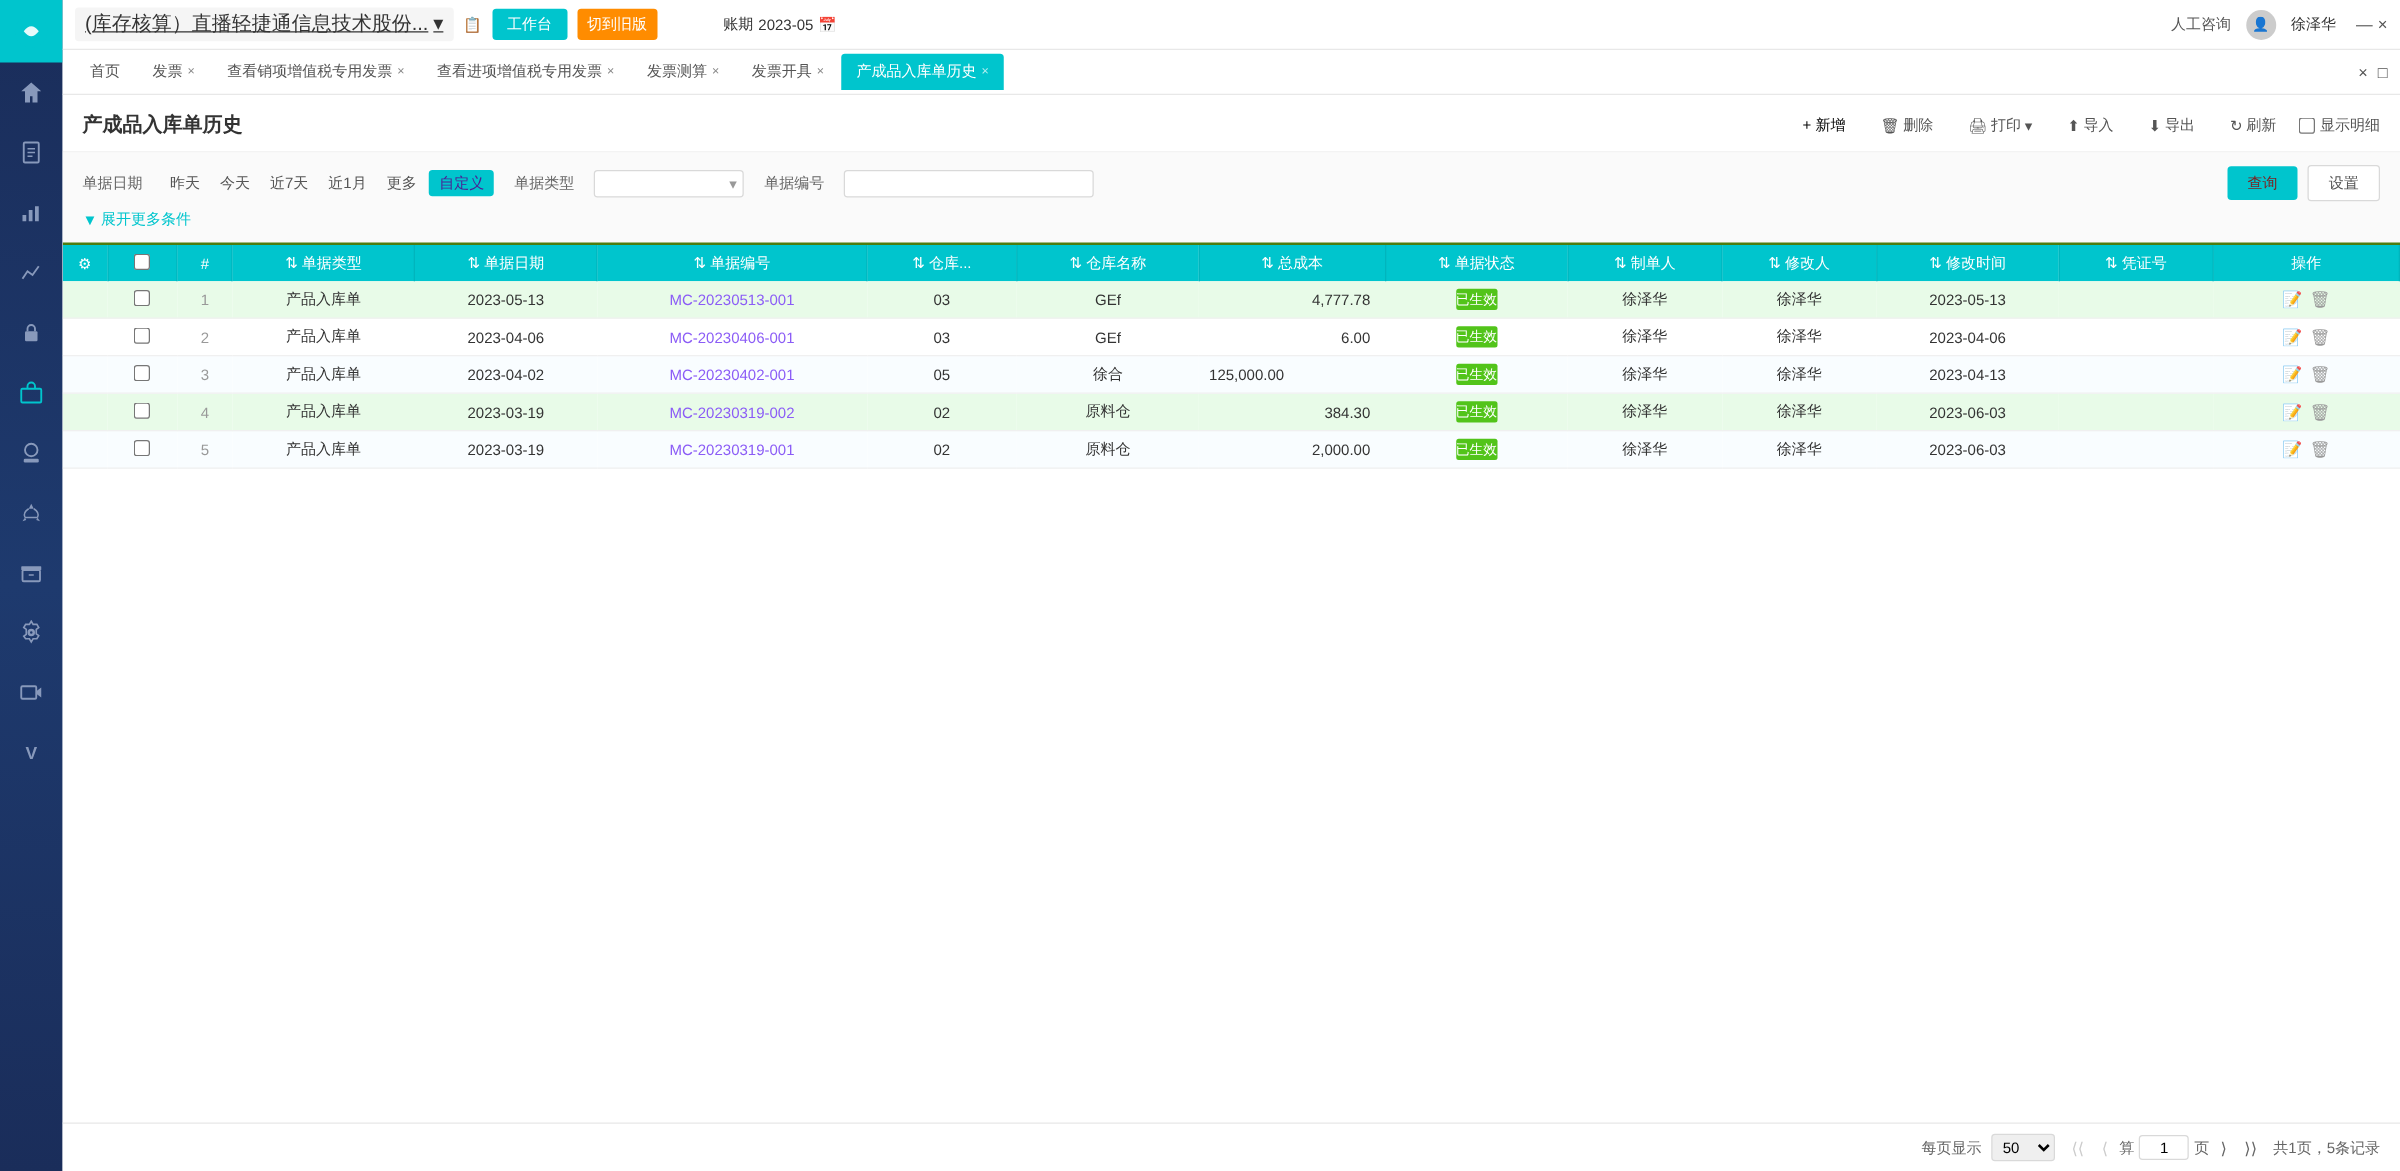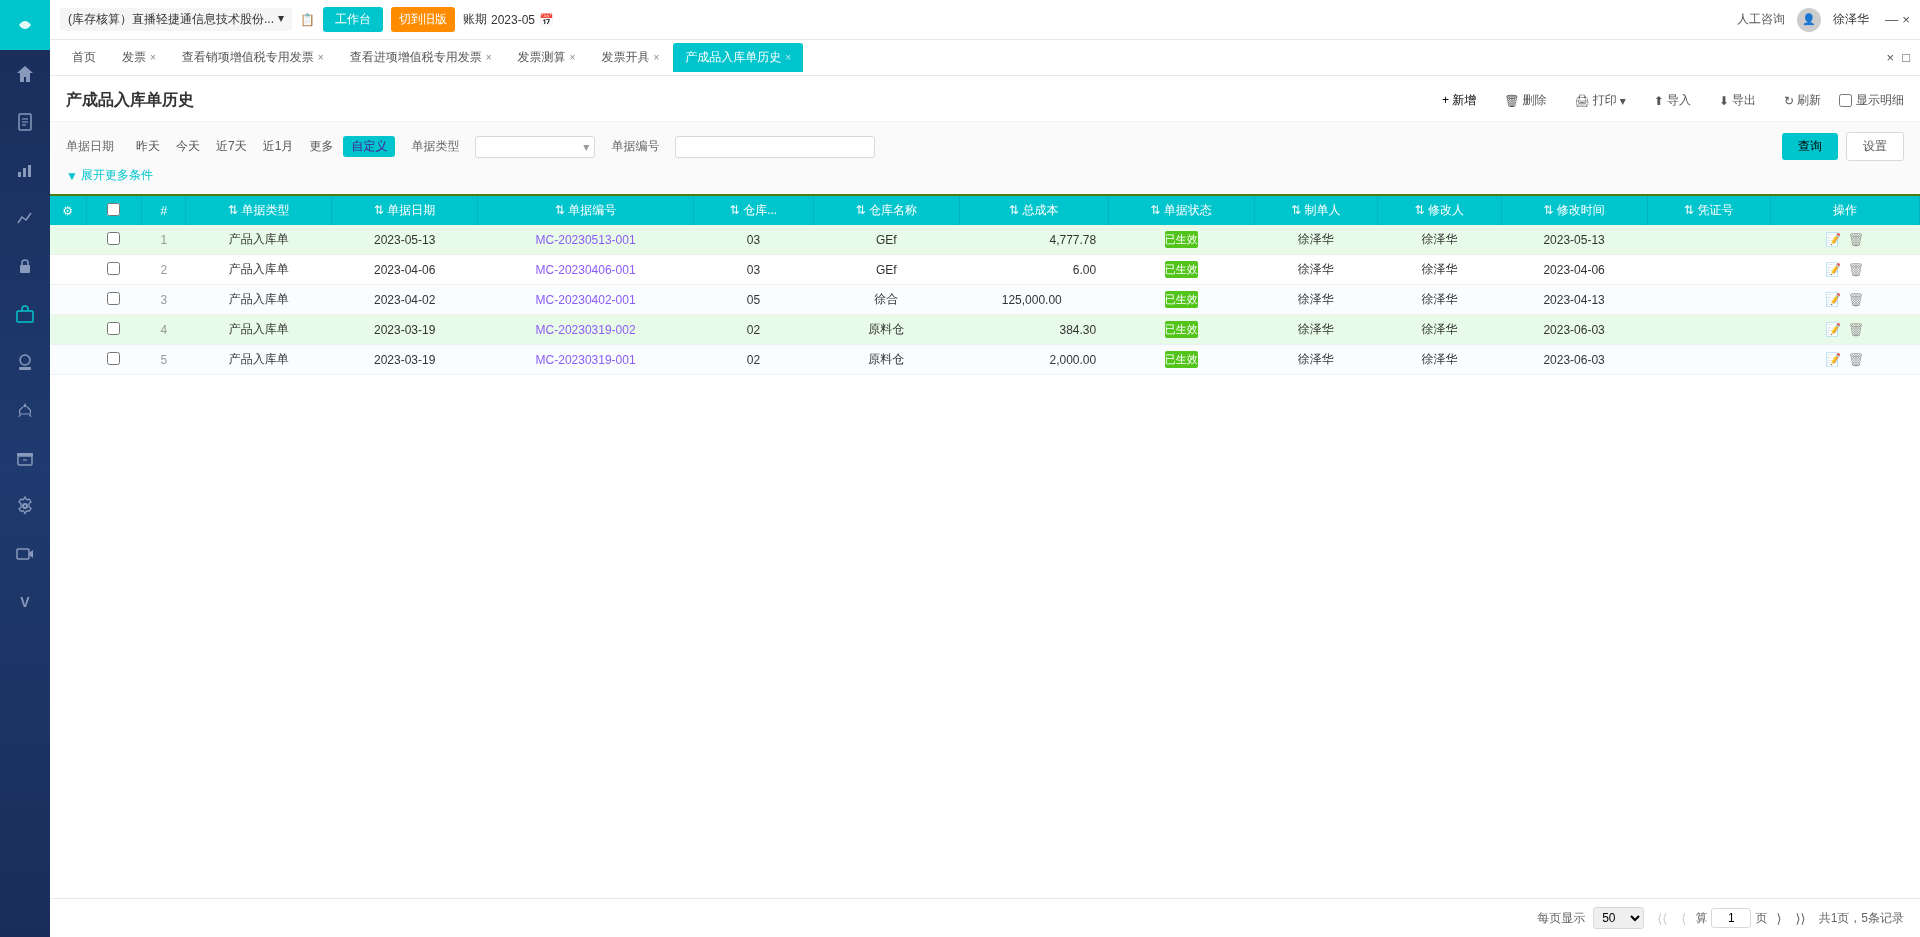--- a/index.html
+++ b/index.html
@@ -10,24 +10,24 @@
     .sidebar-logo { width: 50px; height: 50px; background: #00c5cd; display: flex; align-items: center; justify-content: center; color: white; font-size: 20px; }
     .sidebar-item { width: 50px; height: 48px; display: flex; align-items: center; justify-content: center; color: #8899bb; cursor: pointer; position: relative; }
     .sidebar-item:hover, .sidebar-item.active { color: #00c5cd; }
     .sidebar-item svg { width: 20px; height: 20px; }
 
     
     .main { flex: 1; display: flex; flex-direction: column; overflow: hidden; }
 
     
     .topbar { height: 40px; background: #fff; display: flex; align-items: center; padding: 0 10px; border-bottom: 1px solid #e8e8e8; gap: 8px; flex-shrink: 0; }
-    .topbar-company { font-size: 12px; color: #333; display: flex; align-items: flex-start; gap: 4px; background: #f5f5f5; padding: 3px 8px; border-radius: 3px; }
+    .topbar-company { font-size: 16px; color: #333; display: flex; align-items: flex-start; gap: 4px; background: #f5f5f5; padding: 3px 8px; border-radius: 3px; text-decoration: underline; }
     .topbar-workbench { background: #00c5cd; color: white; padding: 4px 12px; border-radius: 3px; border: none; cursor: pointer; font-size: 12px; }
     .topbar-period-btn { background: #ff8c00; color: white; padding: 4px 8px; border-radius: 3px; border: none; cursor: pointer; font-size: 12px; }
-    .topbar-period { font-size: 12px; color: #333; display: flex; align-items: center; gap: 4px; }
+    .topbar-period { font-size: 12px; color: #333; display: flex; align-items: center; gap: 4px; margin-left: 45px; }
     .topbar-right { margin-left: auto; display: flex; align-items: center; gap: 12px; }
 
     
     .tabs { height: 36px; background: #fff; display: flex; align-items: center; border-bottom: 1px solid #e8e8e8; padding: 0 10px; gap: 2px; flex-shrink: 0; }
     .tab { padding: 6px 12px; font-size: 12px; color: #555; cursor: pointer; display: flex; align-items: center; gap: 4px; border-radius: 3px 3px 0 0; white-space: nowrap; }
     .tab.active { background: #00c5cd; color: white; }
     .tab-close { font-size: 10px; opacity: 0.7; }
     .tabs-right { margin-left: auto; display: flex; align-items: center; gap: 8px; }
 
     
@@ -44,21 +44,21 @@
     .filter-row { display: flex; align-items: center; gap: 16px; margin-bottom: 6px; }
     .filter-label { color: #666; font-size: 12px; white-space: nowrap; }
     .filter-dates { display: flex; align-items: center; gap: 4px; font-size: 12px; color: #555; }
     .date-btn { padding: 2px 6px; border-radius: 3px; cursor: pointer; color: #555; }
     .date-btn.custom { background: #00c5cd; color: #4c1d95; padding: 2px 8px; border-radius: 3px; }
     .select-box { border: 1px solid #d9d9d9; border-radius: 3px; padding: 3px 24px 3px 8px; font-size: 12px; background: #fff; min-width: 120px; appearance: none; position: relative; cursor: pointer; }
     .select-wrapper { position: relative; display: inline-block; }
     .select-wrapper::after { content: '▾'; position: absolute; right: 6px; top: 50%; transform: translateY(-50%); color: #999; pointer-events: none; }
     .input-box { border: 1px solid #d9d9d9; border-radius: 3px; padding: 3px 8px; font-size: 12px; background: #fff; min-width: 140px; }
     .expand-more { display: flex; align-items: center; gap: 3px; color: #00c5cd; font-size: 12px; cursor: pointer; }
-    .query-btn { background: #00c5cd; color: #000000; border: none; padding: 5px 16px; border-radius: 3px; cursor: pointer; font-size: 12px; margin-left: auto; }
+    .query-btn { background: #00c5cd; color: #7f1d1d; border: none; padding: 5px 16px; border-radius: 3px; cursor: pointer; font-size: 12px; margin-left: auto; }
     .reset-btn { background: #fff; border: 1px solid #d9d9d9; color: #555; padding: 5px 16px; border-radius: 3px; cursor: pointer; font-size: 12px; margin-left: auto; }
 
     
     .table-container { flex: 1; overflow: auto; padding: 0; }
     table { width: 100%; border-collapse: collapse; font-size: 12px; }
     thead tr { background: #00c5cd; color: white; }
     thead th { padding: 6px 8px; text-align: center; font-weight: normal; white-space: nowrap; border-right: 1px solid #00b5bd; }
     thead th:first-child { width: 36px; }
     tbody tr { background: #fff; }
     tbody tr:nth-child(odd) { background: #f9fdff; }
@@ -441,21 +441,21 @@
       <input type="checkbox" style="">
     </td>
     <td class="row-num">3</td>
     <td>产品入库单</td>
     <td>2023-04-02</td>
     <td>
       <a class="link-text">MC-20230402-001</a>
     </td>
     <td>05</td>
     <td>徐合</td>
-    <td style="text-align:center; padding-right:12px;">125,000.00</td>
+    <td style="text-align:left; padding-right:12px;">125,000.00</td>
     <td>
       <span class="status-badge">已生效</span>
     </td>
     <td>徐泽华</td>
     <td>徐泽华</td>
     <td>2023-04-13</td>
     <td></td>
     <td>
       <div class="action-icons">
         <span class="icon-btn" title="编辑">📝</span>

